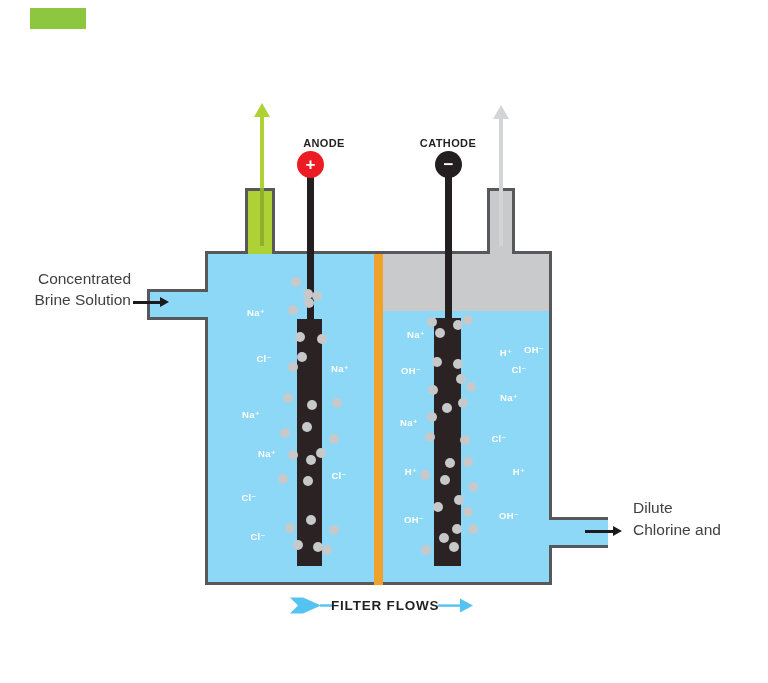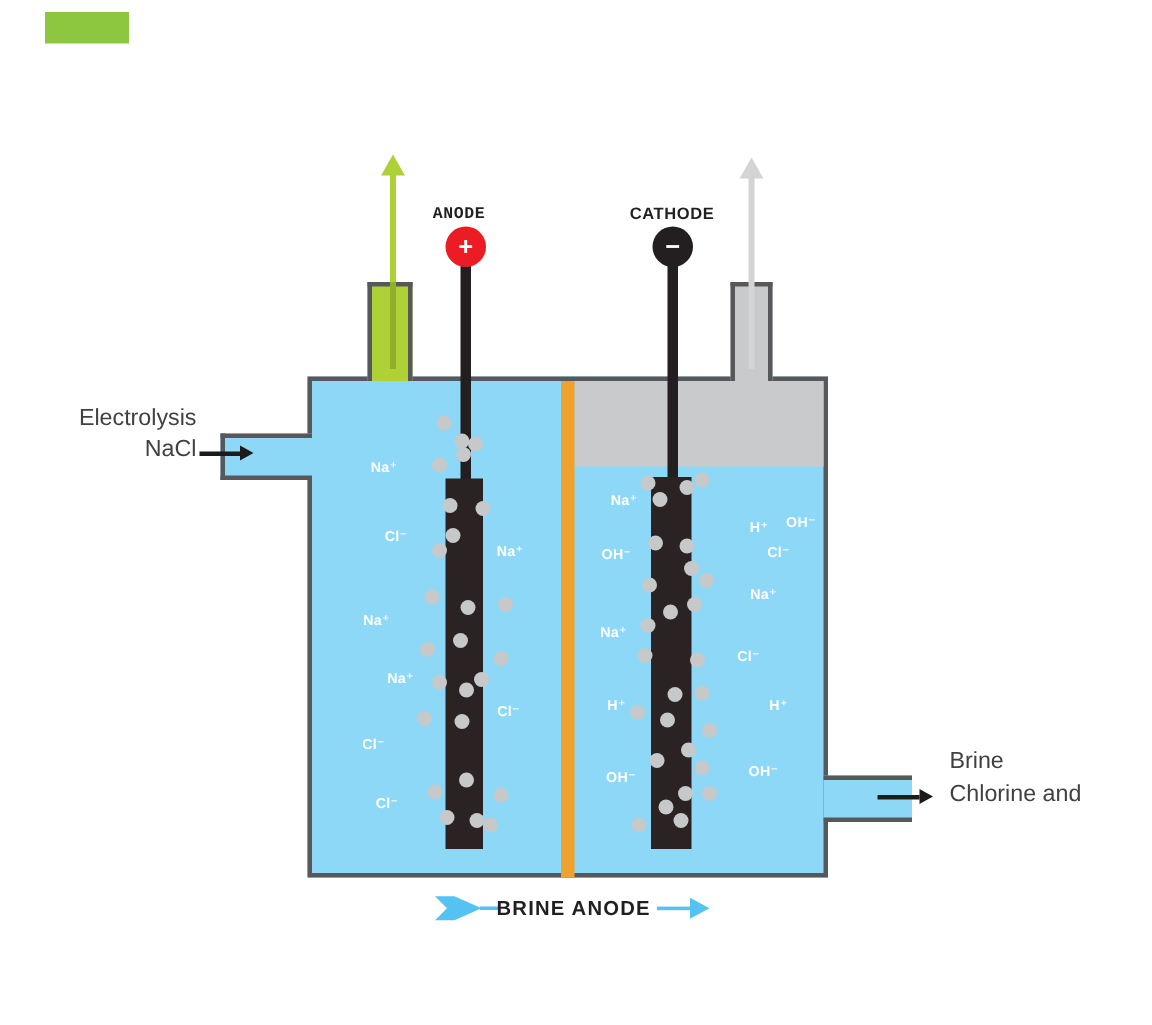--- a/index.html
+++ b/index.html
@@ -46,21 +46,21 @@
   .rod.cathode{left:445px;top:175px;height:145px;}
   .plate{position:absolute;background:var(--electrode);}
   .plate.anode{left:297px;top:319px;width:25px;height:247px;}
   .plate.cathode{left:434px;top:318px;width:27px;height:248px;}
   .terminal{position:absolute;width:27px;height:27px;border-radius:50%;color:#fff;
             display:flex;align-items:center;justify-content:center;font-weight:bold;font-size:17px;}
   .terminal.anode{left:297px;top:151px;background:var(--anode_red);}
   .terminal.cathode{left:435px;top:151px;background:var(--cathode_black);}
   .electrode-caption{position:absolute;top:137px;width:80px;text-align:center;
             font-size:11px;font-weight:bold;color:var(--title_dark);letter-spacing:.4px;}
-  .electrode-caption.anode{left:266px;font-family:Liberation Mono, monospace;}
+  .electrode-caption.anode{left:284px;}
   .electrode-caption.cathode{left:408px;}
 
   .filter-note{position:absolute;left:318px;top:190px;width:122px;text-align:center;
                color:var(--title_dark);font-size:11px;line-height:13.5px;}
   .filter-note .b{font-weight:bold;letter-spacing:.2px;}
 
   .inlet-label{position:absolute;left:0;top:268px;width:131px;text-align:right;
                font-size:15.5px;line-height:21px;color:var(--text_dark);}
   .outlet-label{position:absolute;left:633px;top:497px;width:125px;
                font-size:15.5px;line-height:22px;color:var(--text_dark);}
@@ -191,34 +191,34 @@
     <span>+</span>
   </div>
   <div class="terminal cathode">
     <span>−</span>
   </div>
   <div class="electrode-caption anode">ANODE</div>
   <div class="electrode-caption cathode">CATHODE</div>
 
 
   <div class="inlet-label">
-    <div>Electrolysis</div>
-    <div>NaCl</div>
+    <div>Concentrated</div>
+    <div>Brine Solution</div>
   </div>
   <div class="black-arrow in"></div>
 
   <div class="outlet-label">
-    <div>Brine</div>
+    <div>Dilute</div>
     <div>Chlorine and</div>
   </div>
   <div class="black-arrow out"></div>
 
   <svg class="flow-svg left" width="46" height="20">
     <polygon class="flow-fill" points="0,1.5 13,1.5 31,9.5 13,17.5 0,17.5 8,9.5"></polygon>
     <rect class="flow-fill" x="30" y="8.3" width="13" height="2.4"></rect>
   </svg>
-  <div class="flow-label">BRINE ANODE</div>
+  <div class="flow-label">FILTER FLOWS</div>
   <svg class="flow-svg right" width="36" height="15">
     <rect class="flow-fill" x="0" y="6.4" width="22" height="2.4"></rect>
     <polygon class="flow-fill" points="22,0.5 35,7.5 22,14.5"></polygon>
   </svg>
 
 </div>
 
 </body></html>

